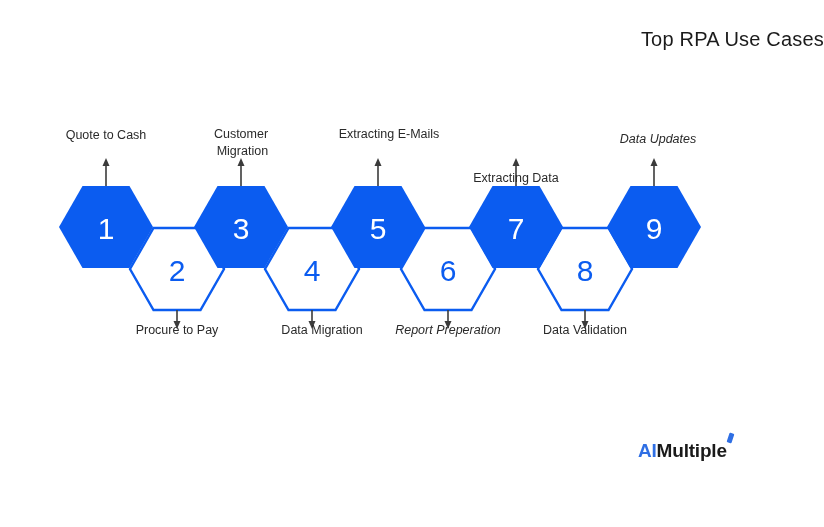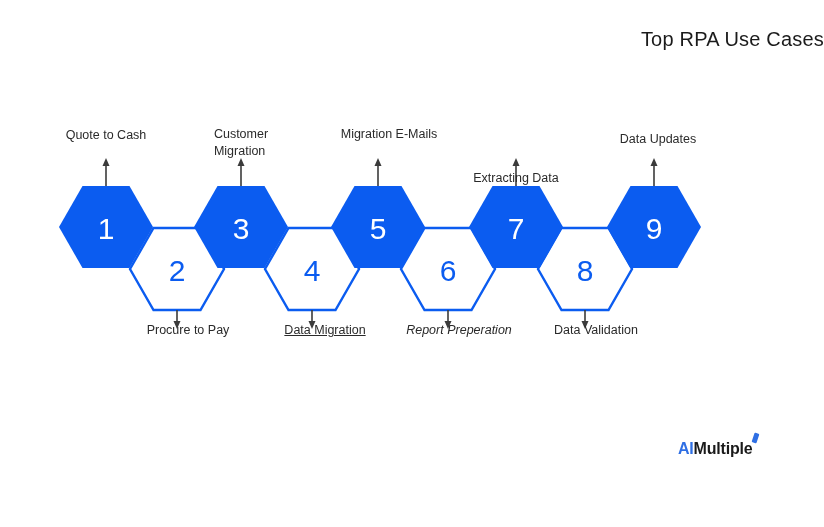--- a/index.html
+++ b/index.html
@@ -79,32 +79,32 @@
     fill: #3b3b3b;
   }
 
   
   .hex-label {
     position: absolute;
     font-size: 12.5px;
     font-weight: 400;
     color: #2a2a2a;
     line-height: 17px;
-    text-align: left;
+    text-align: right;
     white-space: pre-line;
   }
   .hex-label.top { transform: translateX(-50%); }
-  .hex-label.bottom { transform: translateX(-50%); margin-left: 11px; }
+  .hex-label.bottom { transform: translateX(-50%); }
 
   
   .brand-logo {
     position: absolute;
-    left: 678px;
+    left: 638px;
     top: 440px;
-    font-size: 16px;
+    font-size: 19px;
     font-weight: 600;
     letter-spacing: -0.2px;
     color: #1a1a1a;
     white-space: nowrap;
   }
   .brand-ai { color: #2f6fe4; }
   .brand-multiple { color: #1a1a1a; }
   .brand-tick {
     display: inline-block;
     position: relative;
@@ -198,26 +198,26 @@
         <g>
           <line x1="654" y1="186" x2="654" y2="164" class="arrow-line"></line>
           <polygon points="654,158 650.5,166 657.5,166" class="arrow-head"></polygon>
         </g>
       </svg>
     <div id="label-layer">
         <div class="hex-label top" style="left: 106px; top: 127px;">Quote to Cash</div>
         <div class="hex-label bottom" style="left: 177px; top: 322px;">Procure to Pay</div>
         <div class="hex-label top" style="left: 241px; top: 126px;">Customer
 Migration</div>
-        <div class="hex-label bottom" style="left: 314px; top: 322px; text-decoration: underline;">Data Migration</div>
-        <div class="hex-label top" style="left: 389px; top: 126px;">Migration E-Mails</div>
+        <div class="hex-label bottom" style="left: 322px; top: 322px;">Data Migration</div>
+        <div class="hex-label top" style="left: 389px; top: 126px;">Extracting E-Mails</div>
         <div class="hex-label bottom" style="left: 448px; top: 322px; font-style: italic;">Report Preperation</div>
         <div class="hex-label top" style="left: 516px; top: 146px; margin-top: 24px;">Extracting Data</div>
         <div class="hex-label bottom" style="left: 585px; top: 322px;">Data Validation</div>
-        <div class="hex-label top" style="left: 658px; top: 131px;">Data Updates</div>
+        <div class="hex-label top" style="left: 658px; top: 131px; font-style: italic;">Data Updates</div>
       </div>
   </div>
 
   <div class="brand-logo">
     <span class="brand-ai">AI</span><span class="brand-multiple">Multiple</span><span class="brand-tick"></span>
   </div>
 
 </div>
 
 </body></html>

